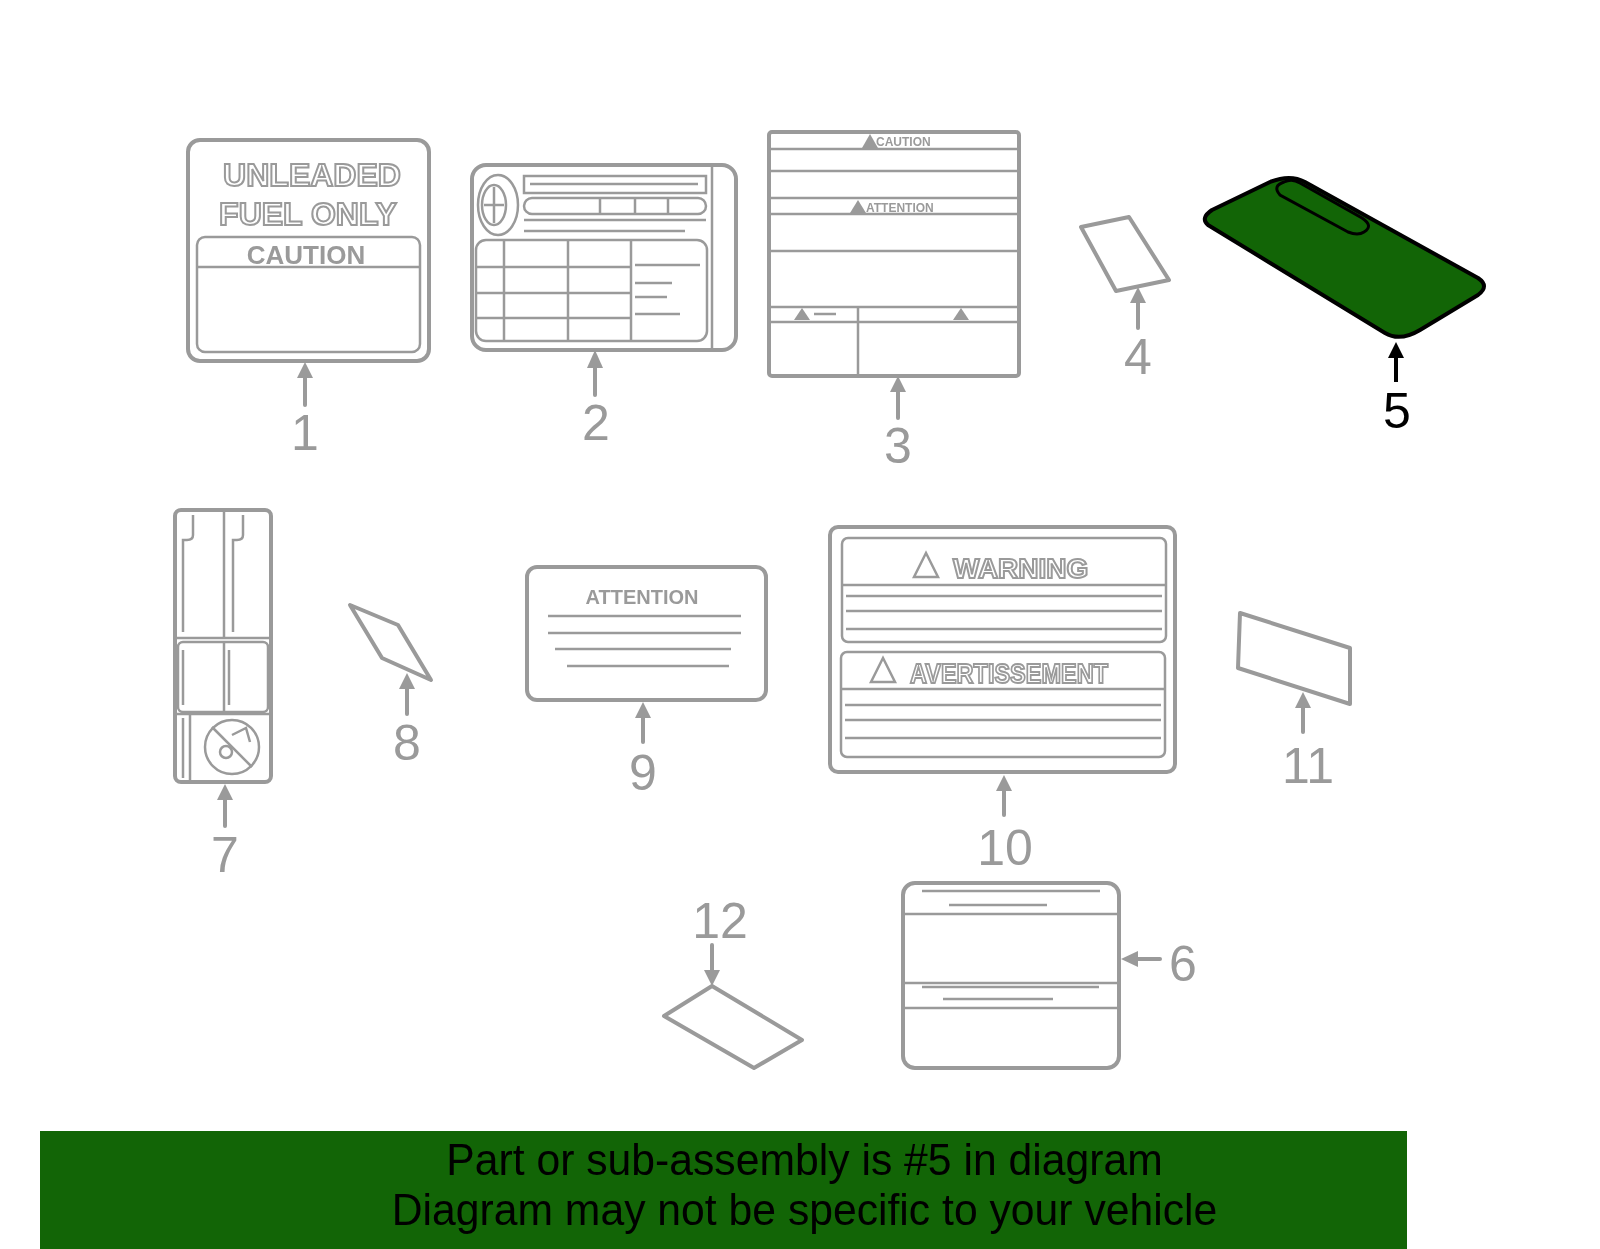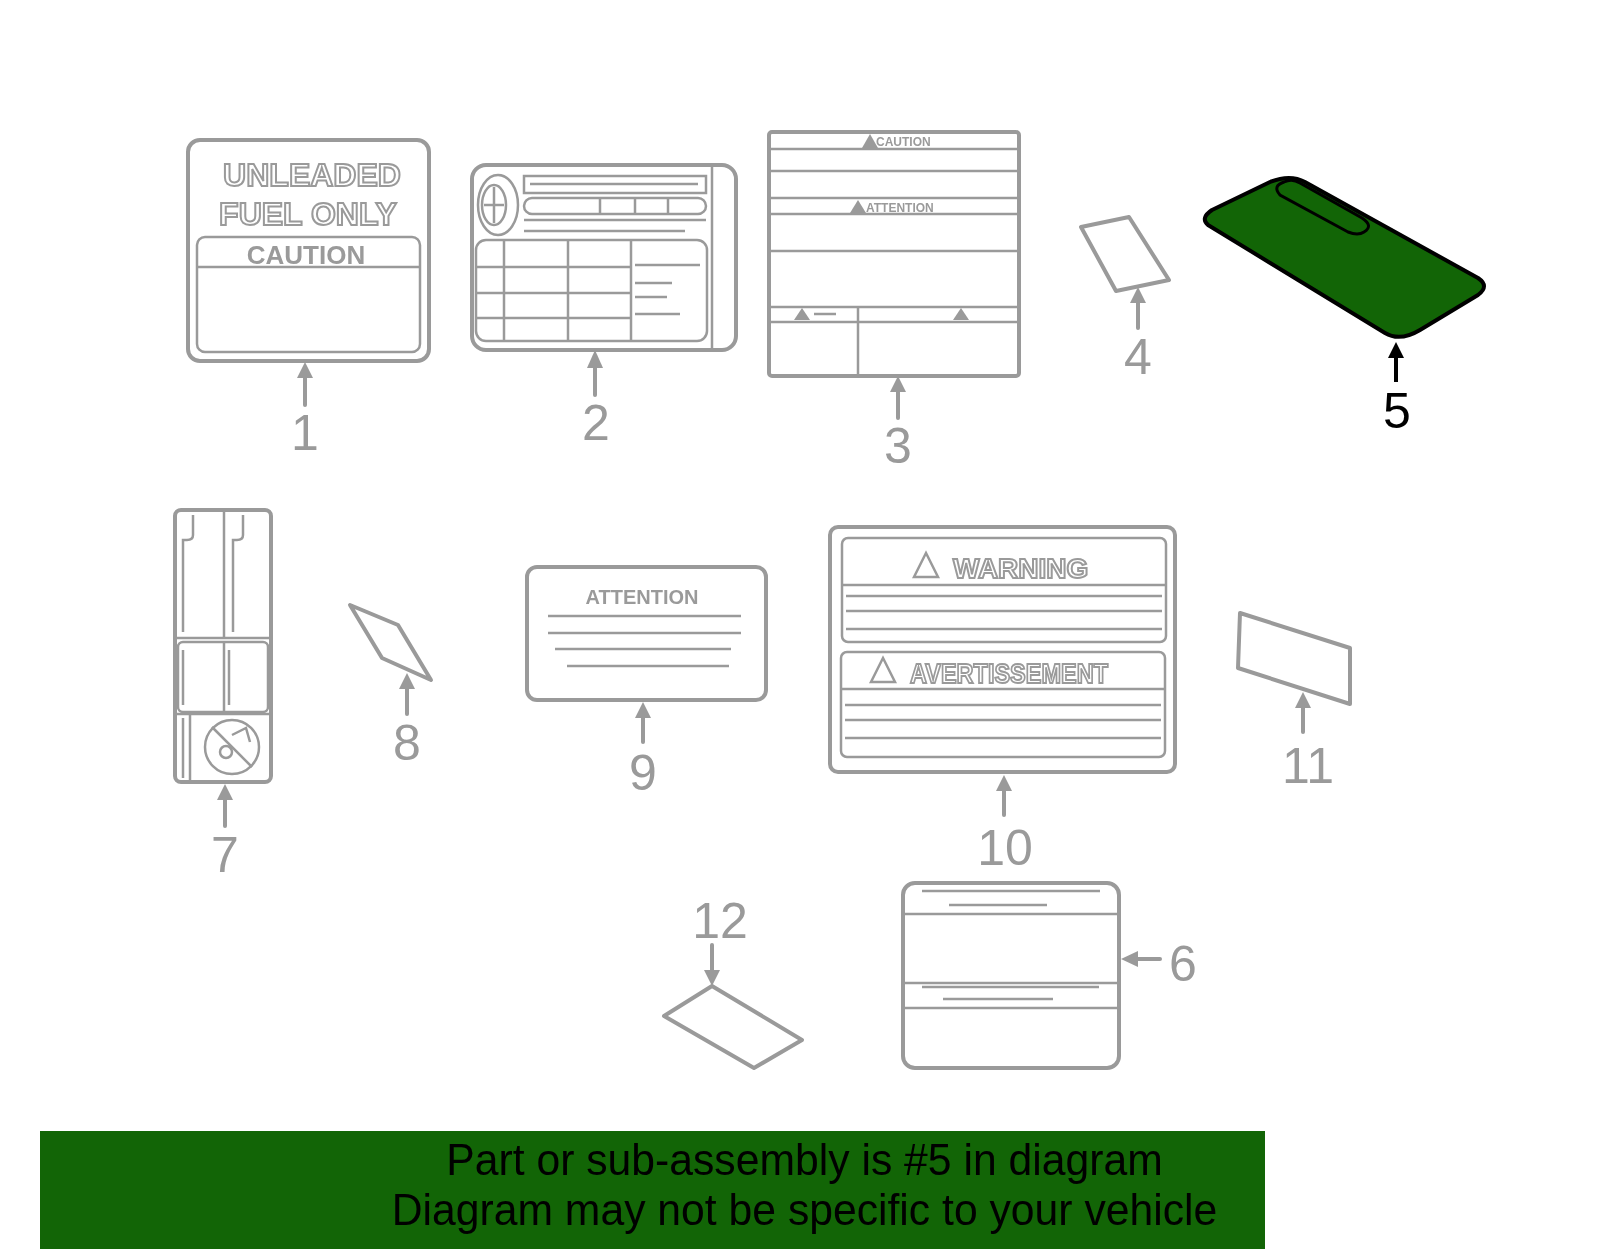--- a/index.html
+++ b/index.html
@@ -4,21 +4,21 @@
   <style>
     html, body { margin: 0; padding: 0; background: #ffffff; }
     body { width: 1600px; height: 1249px; position: relative; overflow: hidden; font-family: "Liberation Sans", sans-serif; }
     #diagram { position: absolute; left: 0; top: 0; width: 1600px; height: 1249px; }
     .g { fill: none; stroke: #9a9a9a; stroke-width: 4; stroke-linejoin: round; stroke-linecap: round; }
     .gt { fill: none; stroke: #9a9a9a; stroke-width: 2.5; }
     .num { font-family: "Liberation Sans", sans-serif; font-size: 50px; fill: #9a9a9a; }
     .num-sel { font-family: "Liberation Sans", sans-serif; font-size: 50px; fill: #000000; }
     .outline-text { font-family: "Liberation Sans", sans-serif; font-weight: bold; fill: #ffffff; stroke: #9a9a9a; stroke-width: 2; }
     .solid-text { font-family: "Liberation Sans", sans-serif; font-weight: bold; fill: #9a9a9a; }
-    #banner { position: absolute; left: 40px; top: 1131px; width: 1225px; height: 118px; background: #126506; text-align: center; }
+    #banner { position: absolute; left: 40px; top: 1131px; width: 1367px; height: 118px; background: #126506; text-align: center; }
     .banner-line { display: block; position: absolute; width: 1529px; left: 0; font-family: "Liberation Sans", sans-serif; font-size: 44px; color: #000; transform: scaleX(0.97); }
   </style>
 </head>
 <body>
 
 <svg id="diagram" viewBox="0 0 1600 1249" xmlns="http://www.w3.org/2000/svg">
   <defs>
     <marker id="arrowG" markerWidth="10" markerHeight="10" refX="5" refY="2" orient="auto-start-reverse" markerUnits="userSpaceOnUse"></marker>
   </defs>
 

